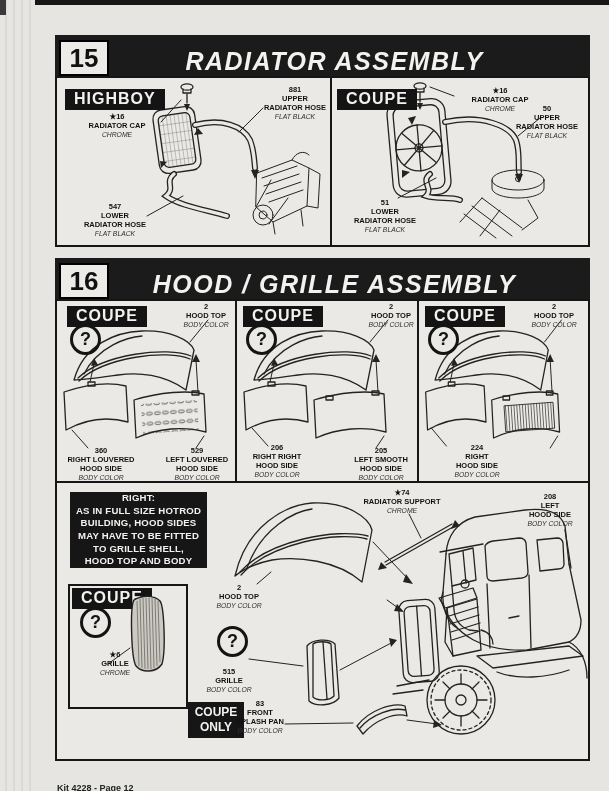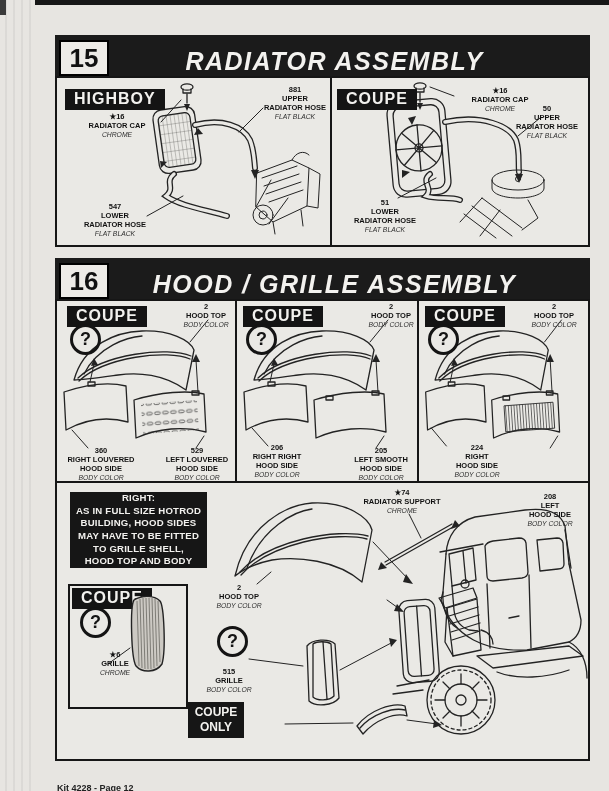--- a/index.html
+++ b/index.html
@@ -468,15 +468,21 @@
   <div class="qmark" style="left:217px;top:626px;">?</div>
   <div class="plabel" style="left:203px;top:636px;width:52px;margin-top:32px;">
     <div class="pnum">515</div>
     <div class="pname">GRILLE</div>
     <div class="pfinish">BODY COLOR</div>
   </div>
   <div class="coupe-only">
     <div>COUPE</div>
     <div>ONLY</div>
   </div>
+  <div class="plabel" style="left:232px;top:700px;width:56px;">
+    <div class="pnum">83</div>
+    <div class="pname">FRONT</div>
+    <div class="pname">SPLASH PAN</div>
+    <div class="pfinish">BODY COLOR</div>
+  </div>
 
   <div class="footer">Kit 4228 - Page 12</div>
 </div>
 
 </body></html>

